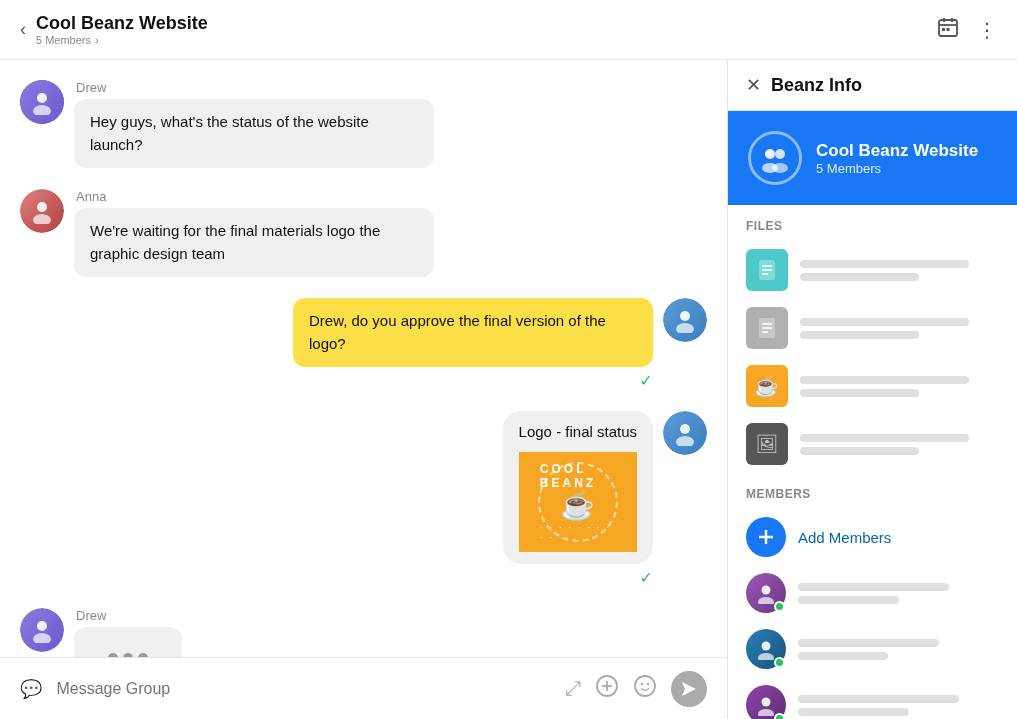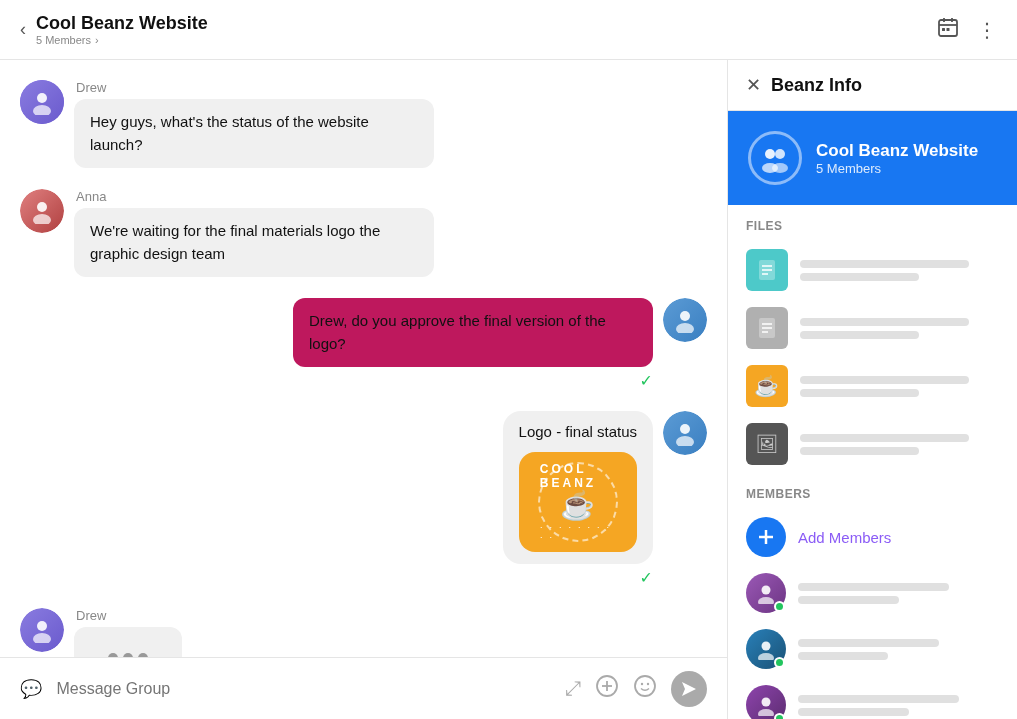--- a/index.html
+++ b/index.html
@@ -28,31 +28,31 @@
     .message-row { display: flex; align-items: flex-start; gap: 10px; }
     .message-row.outgoing { flex-direction: row-reverse; }
     .avatar { width: 44px; height: 44px; border-radius: 50%; overflow: hidden; flex-shrink: 0; }
     .avatar-drew { background: linear-gradient(135deg, #7b68ee, #6a5acd); display: flex; align-items: center; justify-content: center; }
     .avatar-person { width: 44px; height: 44px; border-radius: 50%; font-size: 18px; display: flex; align-items: center; justify-content: center; color: white; }
 
     .bubble-wrap { display: flex; flex-direction: column; max-width: 360px; }
     .bubble-name { font-size: 13px; color: #888; margin-bottom: 4px; padding-left: 2px; }
     .bubble { background: #f0f0f0; border-radius: 12px; padding: 12px 16px; font-size: 15px; color: #111; line-height: 1.5; }
     .message-row.outgoing .bubble-wrap { align-items: flex-end; }
-    .message-row.outgoing .bubble { background: #be185d; }
+    .message-row.outgoing .bubble { background: #fde047; }
 
     .check-icon { text-align: right; margin-top: 4px; font-size: 16px; color: #22c55e; }
 
     
     .typing-dots { display: flex; gap: 5px; padding: 14px 18px; align-items: center; }
     .dot { width: 10px; height: 10px; border-radius: 50%; background: #999; }
 
     
     .logo-bubble { background: #f0f0f0; border-radius: 18px; overflow: hidden; padding: 12px 16px 0 16px; font-size: 15px; color: #111; max-width: 280px; }
-    .logo-image { background: #f5a623; border-radius: 16px; margin: 10px 0 12px 0; display: flex; align-items: center; justify-content: center; height: 100px; overflow: hidden; }
+    .logo-image { background: #f5a623; border-radius: 0; margin: 10px 0 12px 0; display: flex; align-items: center; justify-content: center; height: 100px; overflow: hidden; }
     .logo-text-top { color: white; font-size: 12px; font-weight: 700; letter-spacing: 3px; text-transform: uppercase; }
     .logo-text-bottom { color: white; font-size: 9px; letter-spacing: 2px; }
     .logo-circle-border { border: 2px dashed rgba(255,255,255,0.6); border-radius: 50%; width: 80px; height: 80px; display: flex; align-items: center; justify-content: center; flex-direction: column; gap: 2px; }
 
     
     .message-input-bar { display: flex; align-items: center; padding: 10px 20px; border-top: 1px solid #e5e5e5; gap: 14px; background: #fff; height: 62px; }
     .message-input { flex: 1; border: none; outline: none; font-size: 16px; color: #999; background: transparent; }
     .input-icon { font-size: 20px; color: #aaa; cursor: pointer; }
     .send-btn { width: 36px; height: 36px; border-radius: 50%; background: #aaa; display: flex; align-items: center; justify-content: center; cursor: pointer; }
 
@@ -80,21 +80,21 @@
     .file-line-short { width: 60%; }
 
     .member-item { display: flex; align-items: center; padding: 8px 18px; gap: 12px; }
     .member-avatar { width: 40px; height: 40px; border-radius: 50%; position: relative; flex-shrink: 0; display: flex; align-items: center; justify-content: center; font-size: 18px; }
     .online-dot { width: 11px; height: 11px; border-radius: 50%; background: #22c55e; border: 2px solid white; position: absolute; bottom: 1px; right: 1px; }
     .member-lines { flex: 1; display: flex; flex-direction: column; gap: 5px; }
     .member-line { height: 8px; border-radius: 4px; background: #e0e0e0; }
 
     .add-member-btn { display: flex; align-items: center; padding: 8px 18px; gap: 12px; cursor: pointer; }
     .add-circle { width: 40px; height: 40px; border-radius: 50%; background: #1877f2; display: flex; align-items: center; justify-content: center; font-size: 24px; color: white; flex-shrink: 0; }
-    .add-label { font-size: 15px; color: #8b5cf6; font-weight: 500; }
+    .add-label { font-size: 15px; color: #0369a1; font-weight: 500; }
   </style>
 </head>
 <body>
 
 <div class="app-container">
 
   <div class="header">
     <span class="header-back">‹</span>
     <div class="header-title-area">
       <div class="header-title">Cool Beanz Website</div>

